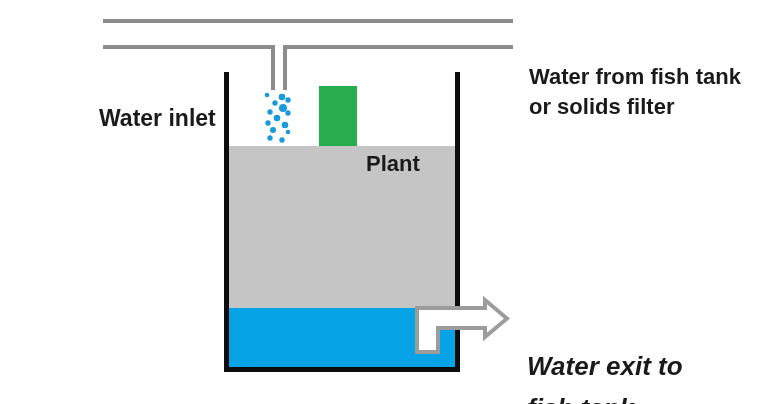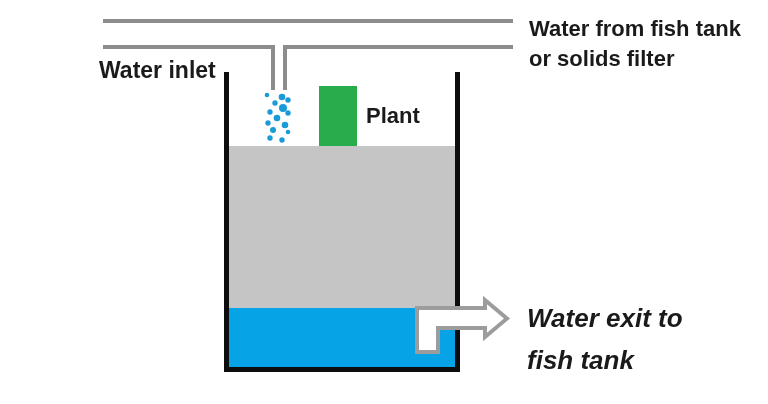--- a/index.html
+++ b/index.html
@@ -30,20 +30,21 @@
   .grow-media { left: 229px; top: 146px; width: 226px; height: 162px; background: #c5c5c5; }
   .water-body { left: 229px; top: 308px; width: 226px; height: 59px;  background: #06a3e6; }
   .plant-rect { left: 319px; top: 86px;  width: 38px;  height: 60px;  background: #28ad4d; }
 
   
   .lbl {
     position: absolute;
     color: #1a1a1a;
     font-weight: 700;
     white-space: pre-line;
+    margin-top: 48px;
   }
   .lbl-water-source { left: 529px; top: 14px;  font-size: 22px; line-height: 30px; }
   .lbl-water-inlet  { left: 99px;  top: 57px;  font-size: 23px; line-height: 26px; }
   .lbl-plant        { left: 366px; top: 103px; font-size: 22px; line-height: 26px; }
   .lbl-water-exit   { left: 527px; top: 297px; font-size: 26px; line-height: 42px; font-style: italic; }
 
   .bubbles-svg    { left: 262px; top: 90px; }
   .exit-arrow-svg { left: 413px; top: 294px; }
 </style>
 </head>

